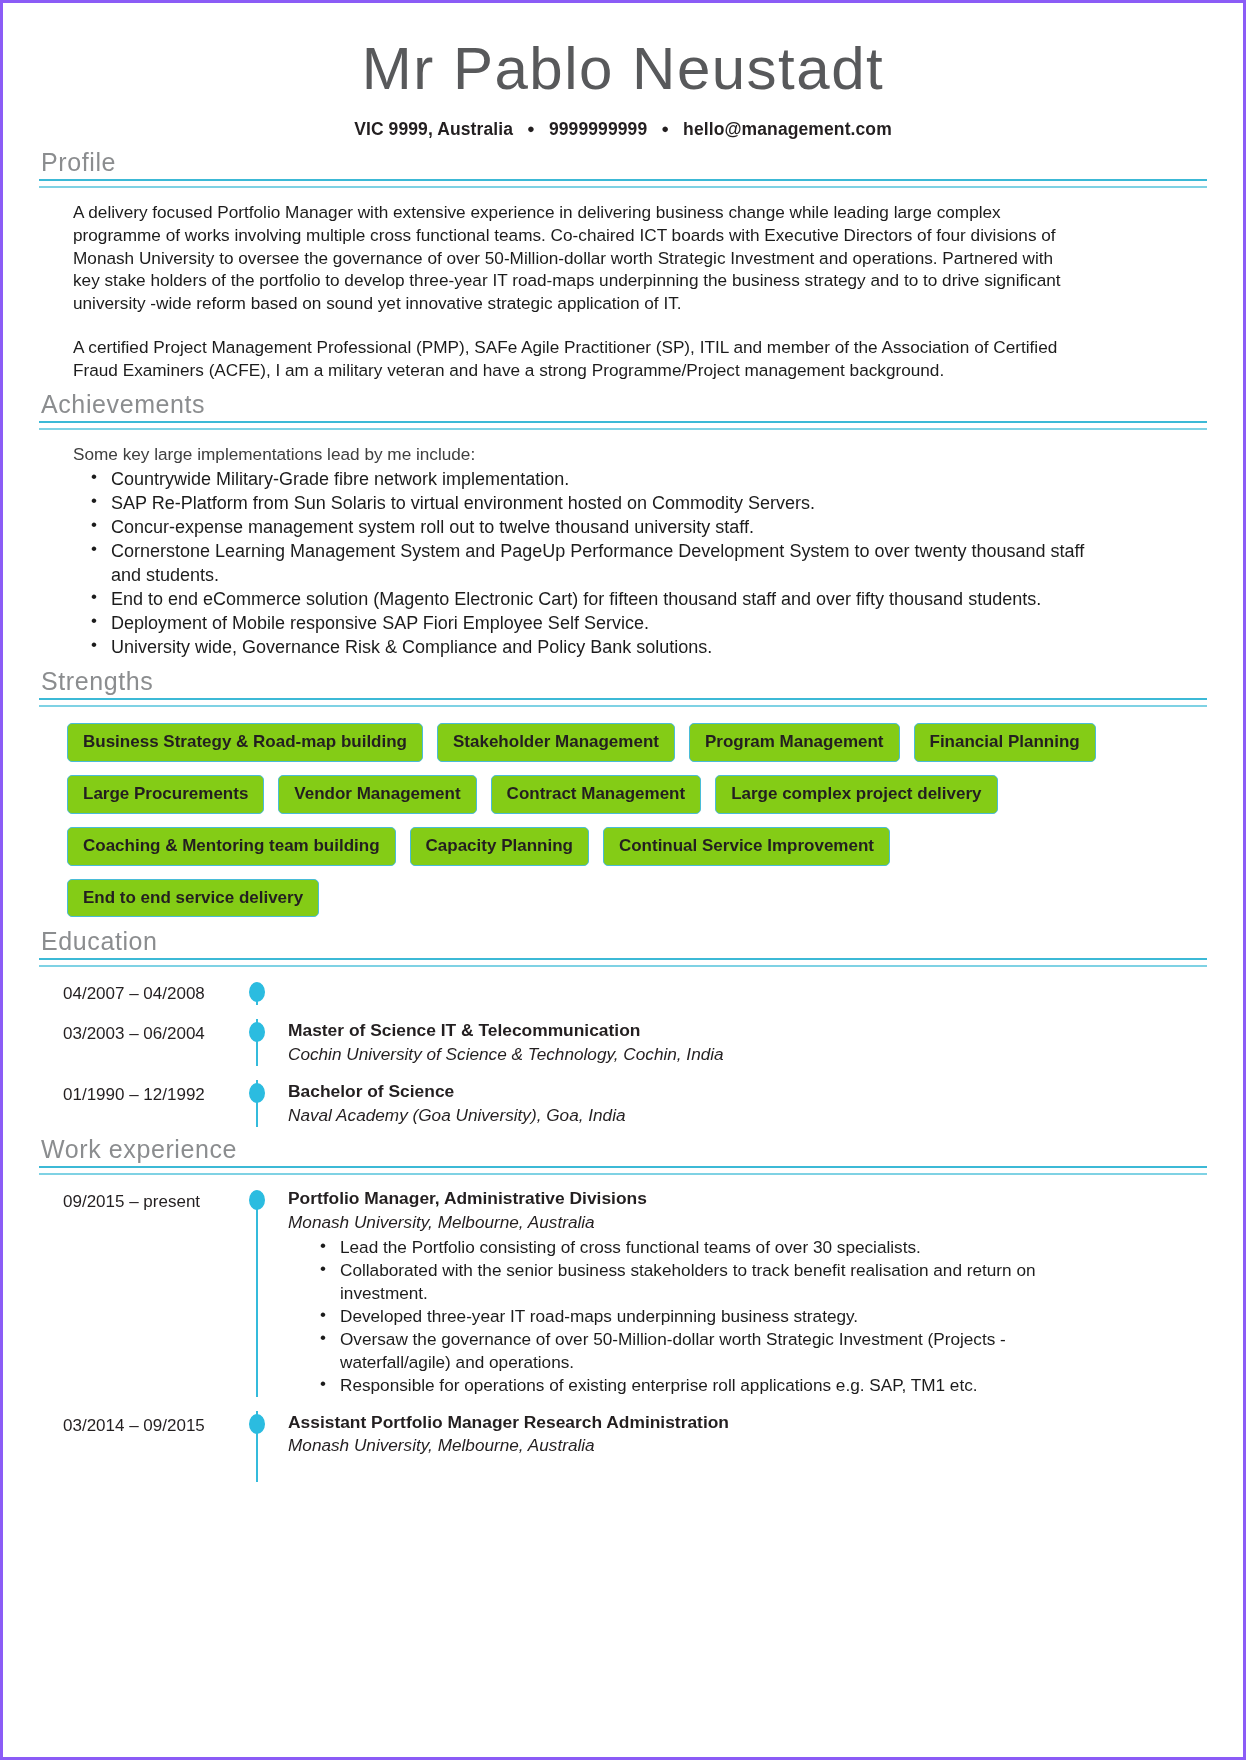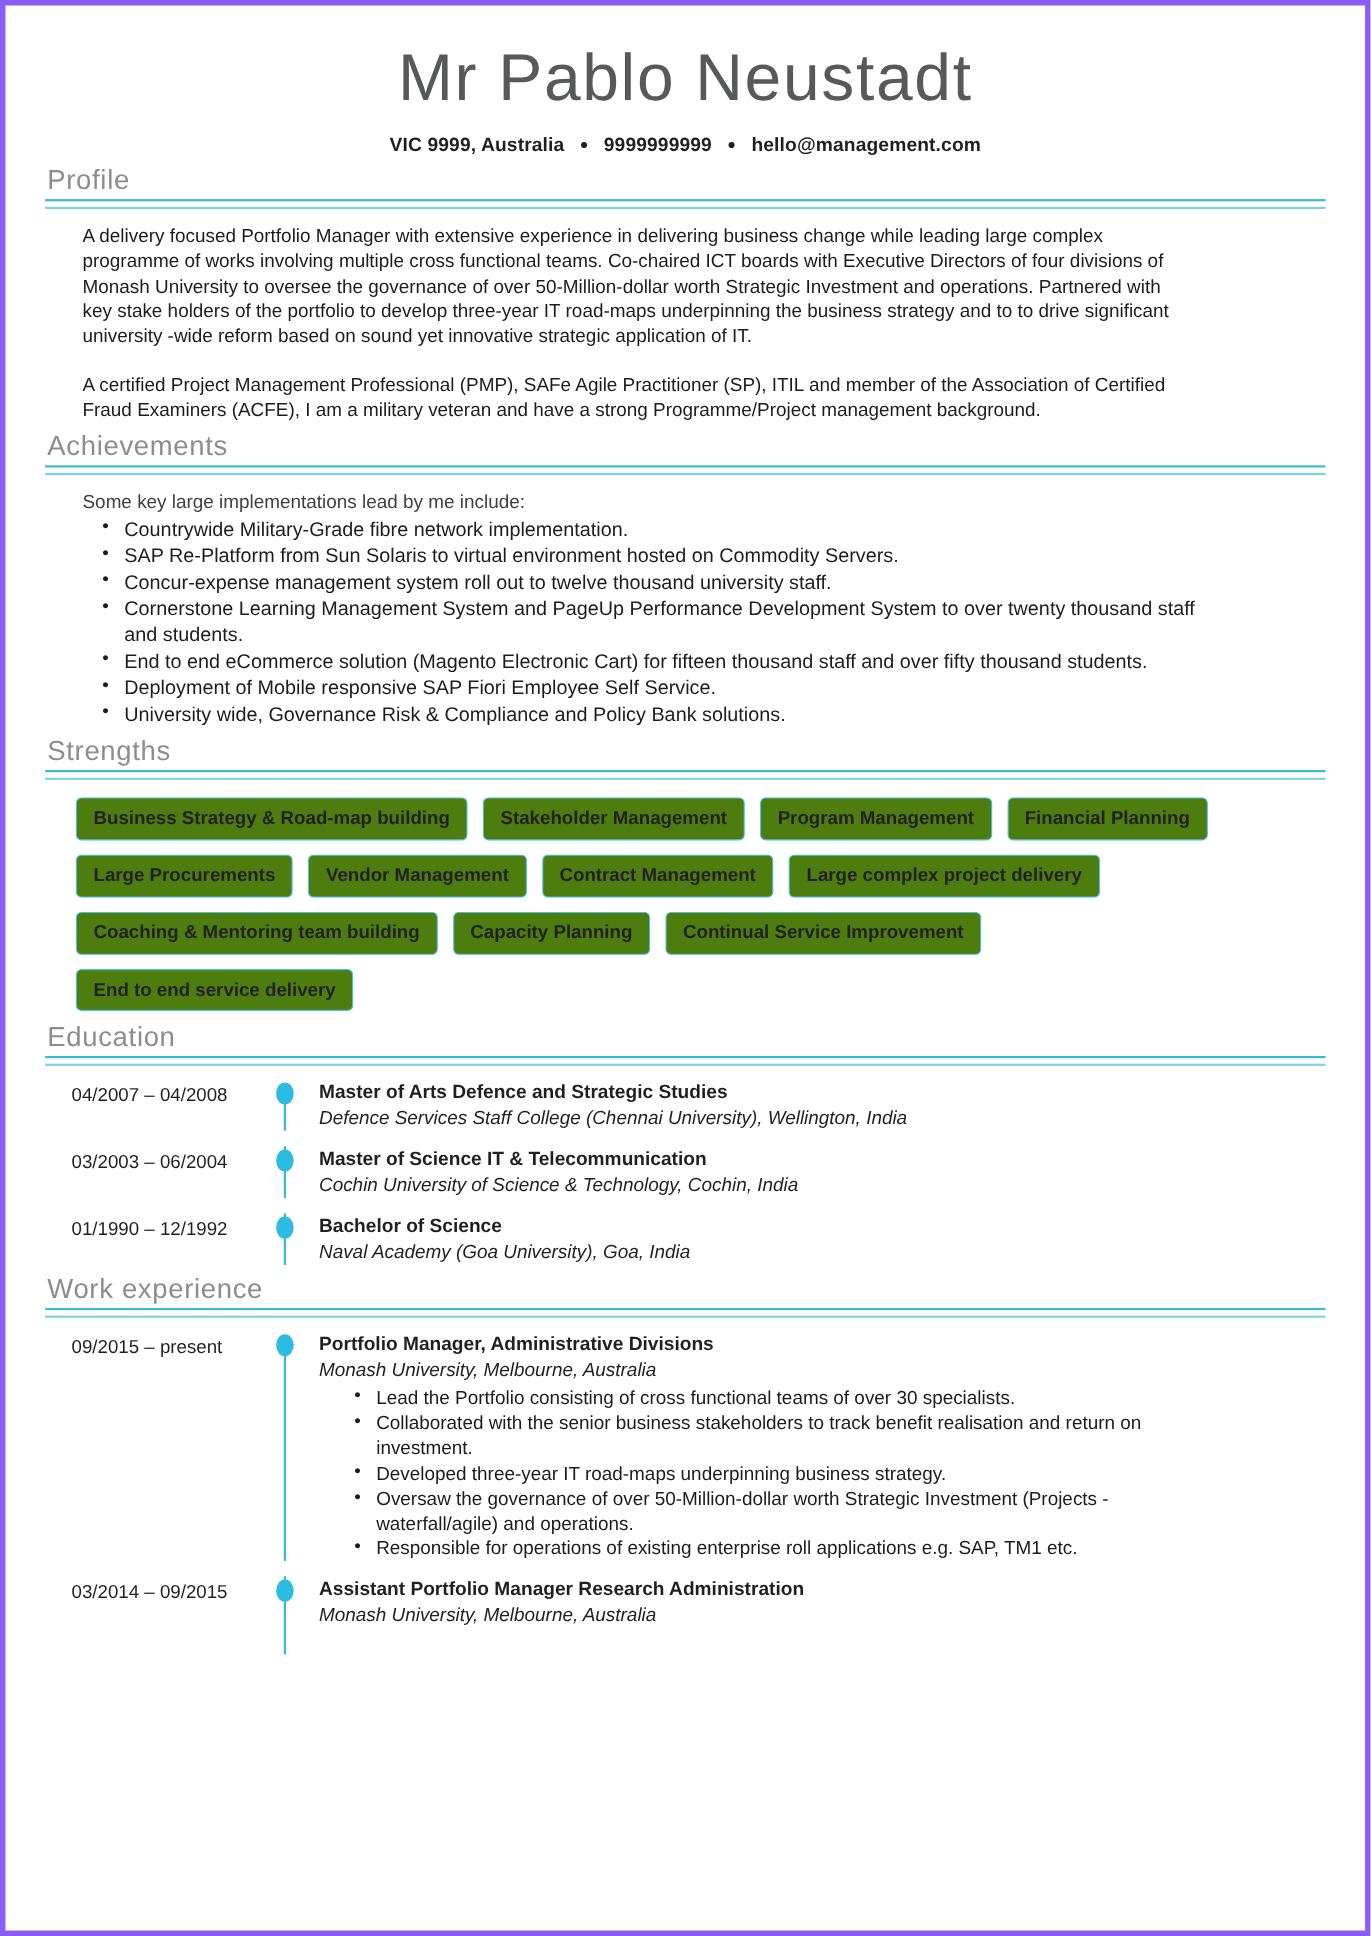--- a/index.html
+++ b/index.html
@@ -10,21 +10,21 @@
   body {
     font-family: "Liberation Sans", sans-serif;
   }
   .page {
     position: relative;
     width: 1246px;
     height: 1760px;
     margin: 0 auto;
     background: #ffffff;
     box-sizing: border-box;
-    border: 5px solid #8b5cf6;
+    border: 3px solid #8b5cf6;
     overflow: hidden;
   }
   .sheet {
     position: absolute;
     left: 0;
     top: 0;
     right: 0;
     bottom: 0;
     padding: 34px 36px 0 36px;
     box-sizing: border-box;
@@ -112,21 +112,21 @@
     padding: 16px 0 2px 28px;
     max-width: 1030px;
   }
   .tag {
     border: 1.6px solid #49bcd8;
     border-radius: 5px;
     padding: 9px 15px 10px 15px;
     font-size: 17px;
     font-weight: 700;
     color: #231f20;
-    background: #4d7c0f;
+    background: #84cc16;
     white-space: nowrap;
     line-height: 1.05;
   }
 
   
   .tl { position: relative; padding-top: 12px; }
   .tl-row {
     display: flex;
     position: relative;
     align-items: flex-start;
@@ -270,24 +270,20 @@
       <div class="sec-title">Education</div>
       <div class="sec-rule"></div>
       <div class="tl">
 
         <div class="tl-row spaced">
           <div class="tl-date">04/2007 – 04/2008</div>
           <div class="tl-axis">
             <div class="tl-line"></div>
             <div class="tl-dot"></div>
           </div>
-          <div class="tl-content">
-            <div class="tl-title">Master of Arts Defence and Strategic Studies</div>
-            <div class="tl-sub">Defence Services Staff College (Chennai University), Wellington, India</div>
-          </div>
         </div>
 
         <div class="tl-row spaced">
           <div class="tl-date">03/2003 – 06/2004</div>
           <div class="tl-axis">
             <div class="tl-line"></div>
             <div class="tl-dot"></div>
           </div>
           <div class="tl-content">
             <div class="tl-title">Master of Science IT &amp; Telecommunication</div>

